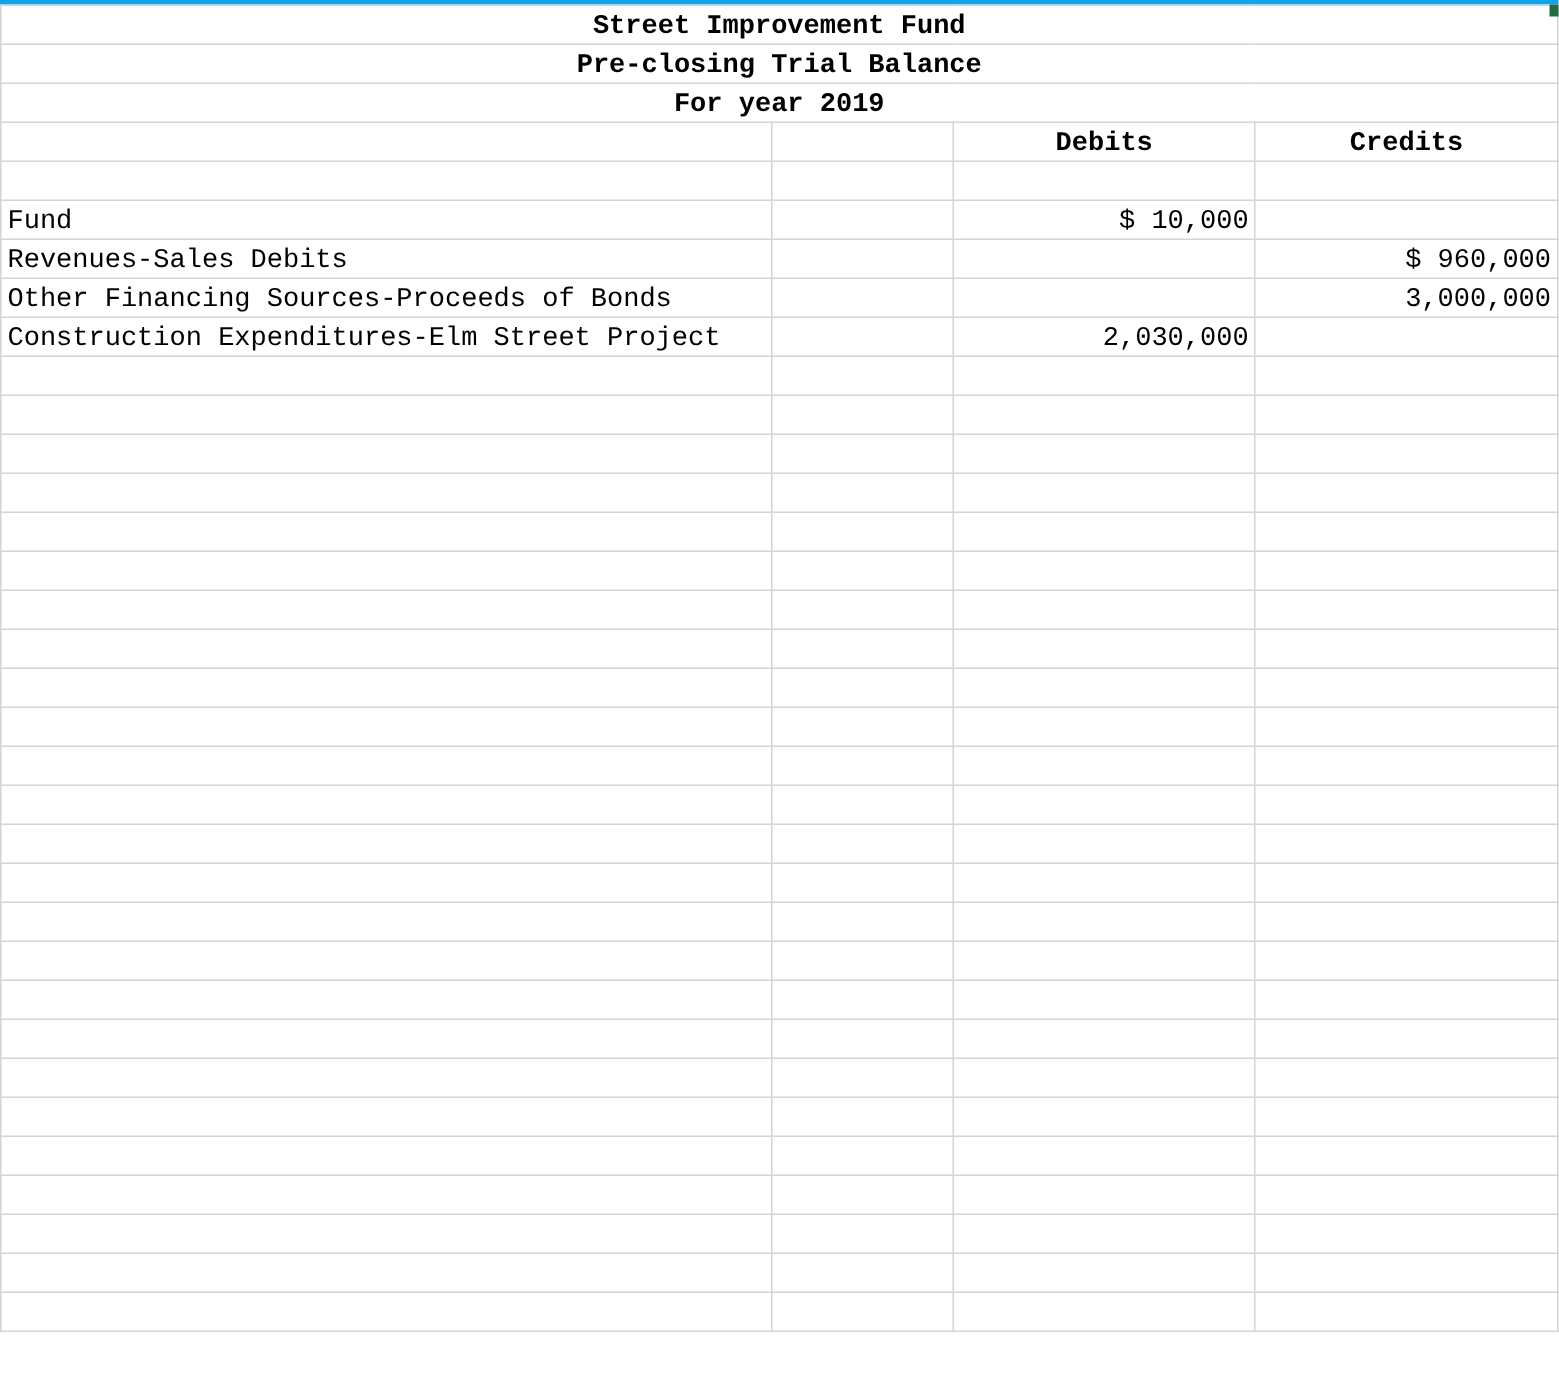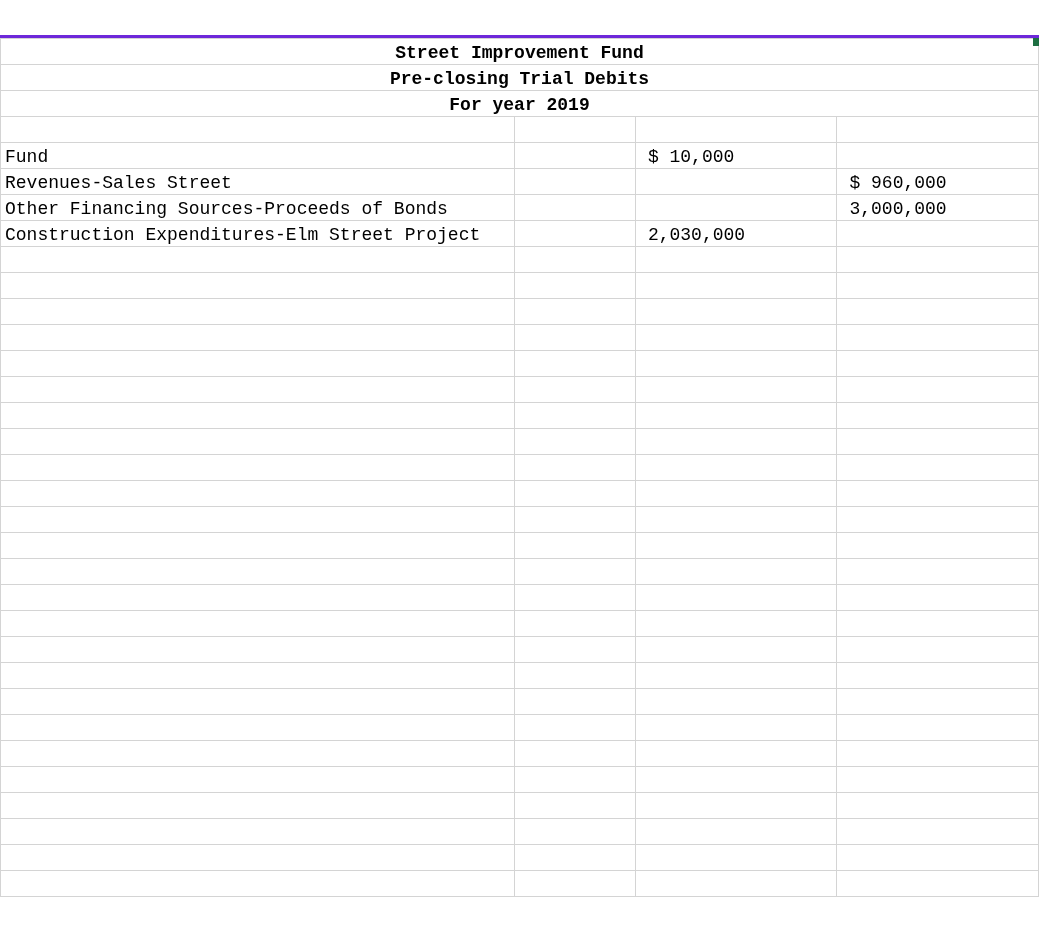--- a/index.html
+++ b/index.html
@@ -8,23 +8,22 @@
       padding: 0;
     }
     body {
       font-family: "Courier New", Courier, monospace;
       font-size: 18px;
       background: #ffffff;
       color: #000000;
       width: 1039px;
     }
     .sheet {
-      border-top: 3px solid #6d28d9;
+      border-top: 3px solid #0ea5e9;
       position: relative;
-      margin-top: 35px;
     }
     .sheet::after {
       content: "";
       position: absolute;
       right: 0;
       top: 0;
       width: 6px;
       height: 8px;
       background: #1d6f42;
     }
@@ -40,21 +39,21 @@
       vertical-align: bottom;
       overflow: hidden;
       white-space: nowrap;
     }
     .col-a { width: 510px; }
     .col-b { width: 120px; }
     .col-c { width: 200px; }
     .col-d { width: 200px; }
 
     .center { text-align: center; }
-    .right  { text-align: left; padding-left: 12px; }
+    .right  { text-align: right; padding-left: 12px; }
     .bold   { font-weight: bold; }
 
     .single-top { border-top: 1.5px solid #000; }
     .dbl-bottom { border-bottom: 3px double #000; }
   </style>
 </head>
 <body>
 
 <div class="sheet">
   <table>
@@ -62,40 +61,46 @@
       <col class="col-a">
         <col class="col-b">
         <col class="col-c">
         <col class="col-d">
     </colgroup>
     <tbody>
       <tr>
         <td class="center bold" colspan="4">Street Improvement Fund</td>
       </tr>
       <tr>
-        <td class="center bold" colspan="4">Pre-closing Trial Debits</td>
+        <td class="center bold" colspan="4">Pre-closing Trial Balance</td>
       </tr>
       <tr>
         <td class="center bold" colspan="4">For year 2019</td>
       </tr>
       <tr>
         <td></td>
         <td></td>
+        <td class="center bold">Debits</td>
+        <td class="center bold">Credits</td>
+      </tr>
+      <tr>
+        <td></td>
+        <td></td>
         <td></td>
         <td></td>
       </tr>
 
       <tr>
         <td>Fund</td>
         <td></td>
         <td class="right">$ 10,000</td>
         <td class="right"></td>
       </tr>
       <tr>
-        <td>Revenues-Sales Street</td>
+        <td>Revenues-Sales Debits</td>
         <td></td>
         <td class="right"></td>
         <td class="right">$ 960,000</td>
       </tr>
       <tr>
         <td>Other Financing Sources-Proceeds of Bonds</td>
         <td></td>
         <td class="right"></td>
         <td class="right">3,000,000</td>
       </tr>

